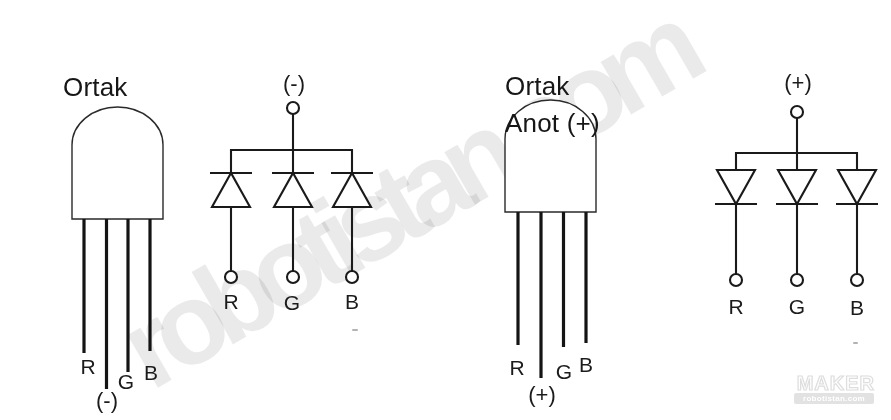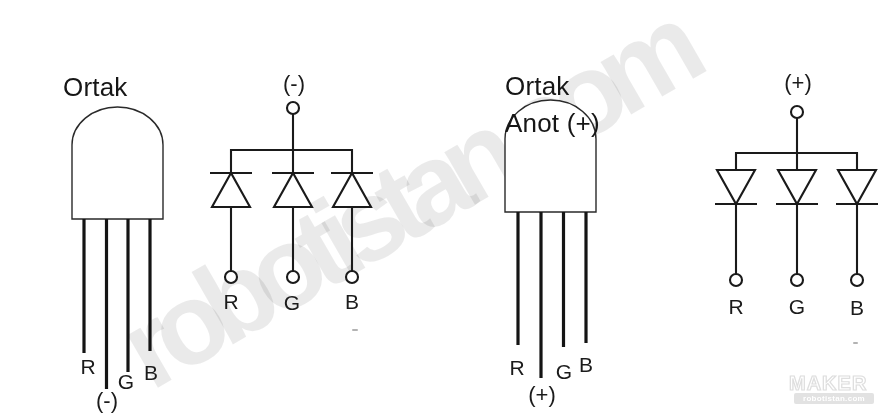--- a/index.html
+++ b/index.html
@@ -13,21 +13,21 @@
   .title{font-size:26px;line-height:37px;color:#161616;letter-spacing:0.2px;margin-top:44px;}
   .pin{font-size:21px;transform:translateX(-50%);}
   .polarity{font-size:22px;transform:translateX(-50%);}
   .watermark{
     position:absolute;left:150px;top:286px;
     transform-origin:0 104px;transform:rotate(-30deg);
     font-size:115px;font-weight:bold;letter-spacing:-14px;
     color:rgba(0,0,0,0.082);white-space:nowrap;z-index:0;
   }
   .maker-brand{
-    position:absolute;left:789px;top:372px;width:86px;text-align:left;
+    position:absolute;left:789px;top:372px;width:86px;text-align:right;
     font-size:20px;font-weight:bold;letter-spacing:1px;
     color:#ffffff;-webkit-text-stroke:1.2px #dedede;text-shadow:0 0 1px #e5e5e5;
   }
   .maker-bar{
     position:absolute;left:794px;top:393px;width:80px;height:11px;
     background:#e2e2e2;border-radius:2px;display:flex;align-items:center;justify-content:center;
     font-size:8px;font-weight:bold;letter-spacing:0.3px;color:#ffffff;
   }
   .artifact{position:absolute;background:#8a8a8a;opacity:0.65;border-radius:1px;}
   .z1{z-index:1;}

